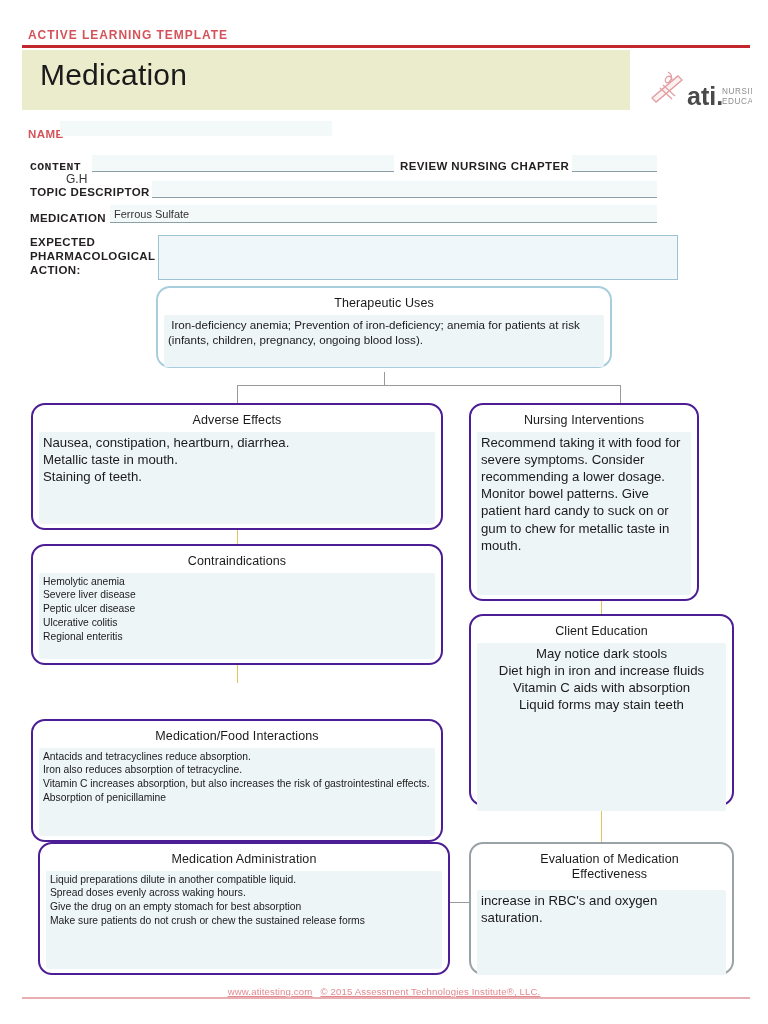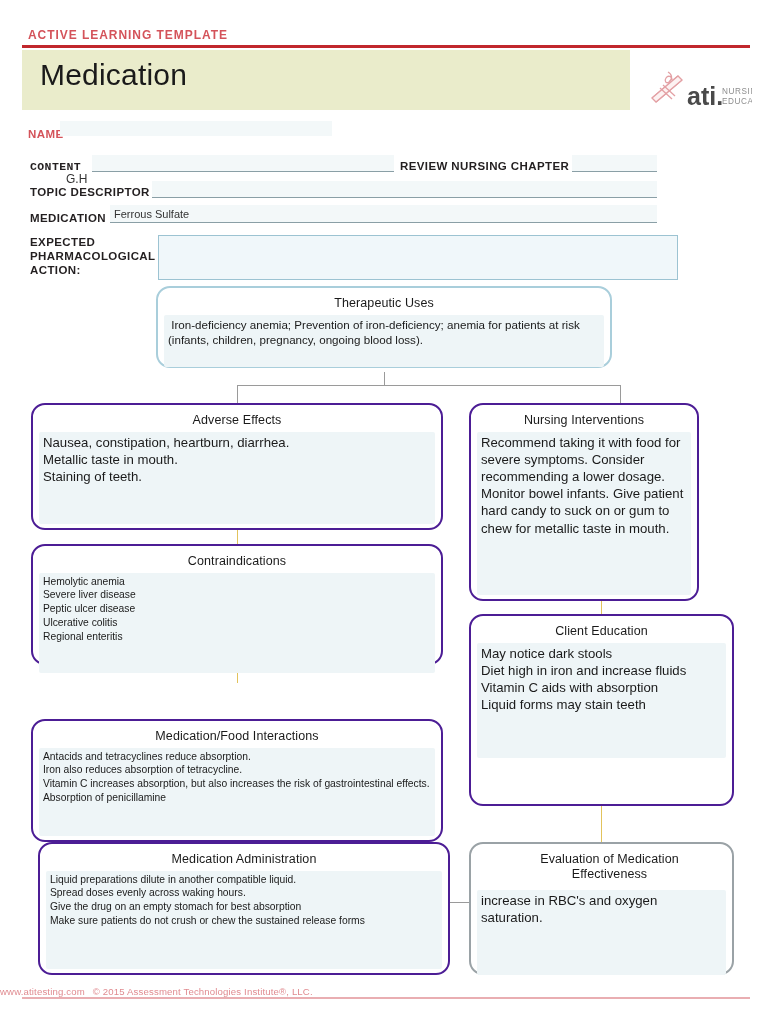--- a/index.html
+++ b/index.html
@@ -155,23 +155,25 @@
     top: 997px;
     width: 728px;
     height: 2px;
     background: #e9aeb2;
   }
   .footer-text {
     position: absolute;
     left: 0;
     top: 986px;
     width: 768px;
+    text-align: center;
     font-size: 9.6px;
     color: #e08b90;
     letter-spacing: 0.15px;
+    text-decoration: underline;
   }
   .footer-text .sep { display: inline-block; width: 8px; }
 </style>
 </head>
 <body>
 
 <div class="page">
 
   <div class="alt-label">ACTIVE LEARNING TEMPLATE</div>
   <div class="top-rule"></div>
@@ -248,38 +250,38 @@
     <div class="node-body" style="height:92px;">
       <p class="t-lg">Nausea, constipation, heartburn, diarrhea.
 Metallic taste in mouth.
 Staining of teeth.</p>
     </div>
   </div>
 
   <div class="node amber" style="left:469px; top:403px; width:230px; height:198px;">
     <div class="node-title">Nursing Interventions</div>
     <div class="node-body" style="height:163px;">
-      <p class="t-lg">Recommend taking it with food for severe symptoms. Consider recommending a lower dosage. Monitor bowel infants. Give patient hard candy to suck on or gum to chew for metallic taste in mouth.</p>
+      <p class="t-lg">Recommend taking it with food for severe symptoms. Consider recommending a lower dosage. Monitor bowel patterns. Give patient hard candy to suck on or gum to chew for metallic taste in mouth.</p>
     </div>
   </div>
 
   <div class="node amber" style="left:31px; top:544px; width:412px; height:121px;">
     <div class="node-title">Contraindications</div>
-    <div class="node-body" style="height:100px;">
+    <div class="node-body" style="height:86px;">
       <p class="t-sm">Hemolytic anemia
 Severe liver disease
 Peptic ulcer disease
 Ulcerative colitis
 Regional enteritis</p>
     </div>
   </div>
 
   <div class="node amber" style="left:469px; top:614px; width:265px; height:192px;">
     <div class="node-title">Client Education</div>
-    <div class="node-body" style="height:115px;">
+    <div class="node-body" style="height:168px;text-align:center;">
       <p class="t-lg">May notice dark stools
 Diet high in iron and increase fluids
 Vitamin C aids with absorption
 Liquid forms may stain teeth</p>
     </div>
   </div>
 
   <div class="node amber" style="left:31px; top:683px; width:412px; height:123px;margin-top:36px;">
     <div class="node-title">Medication/Food Interactions</div>
     <div class="node-body" style="height:88px;">

